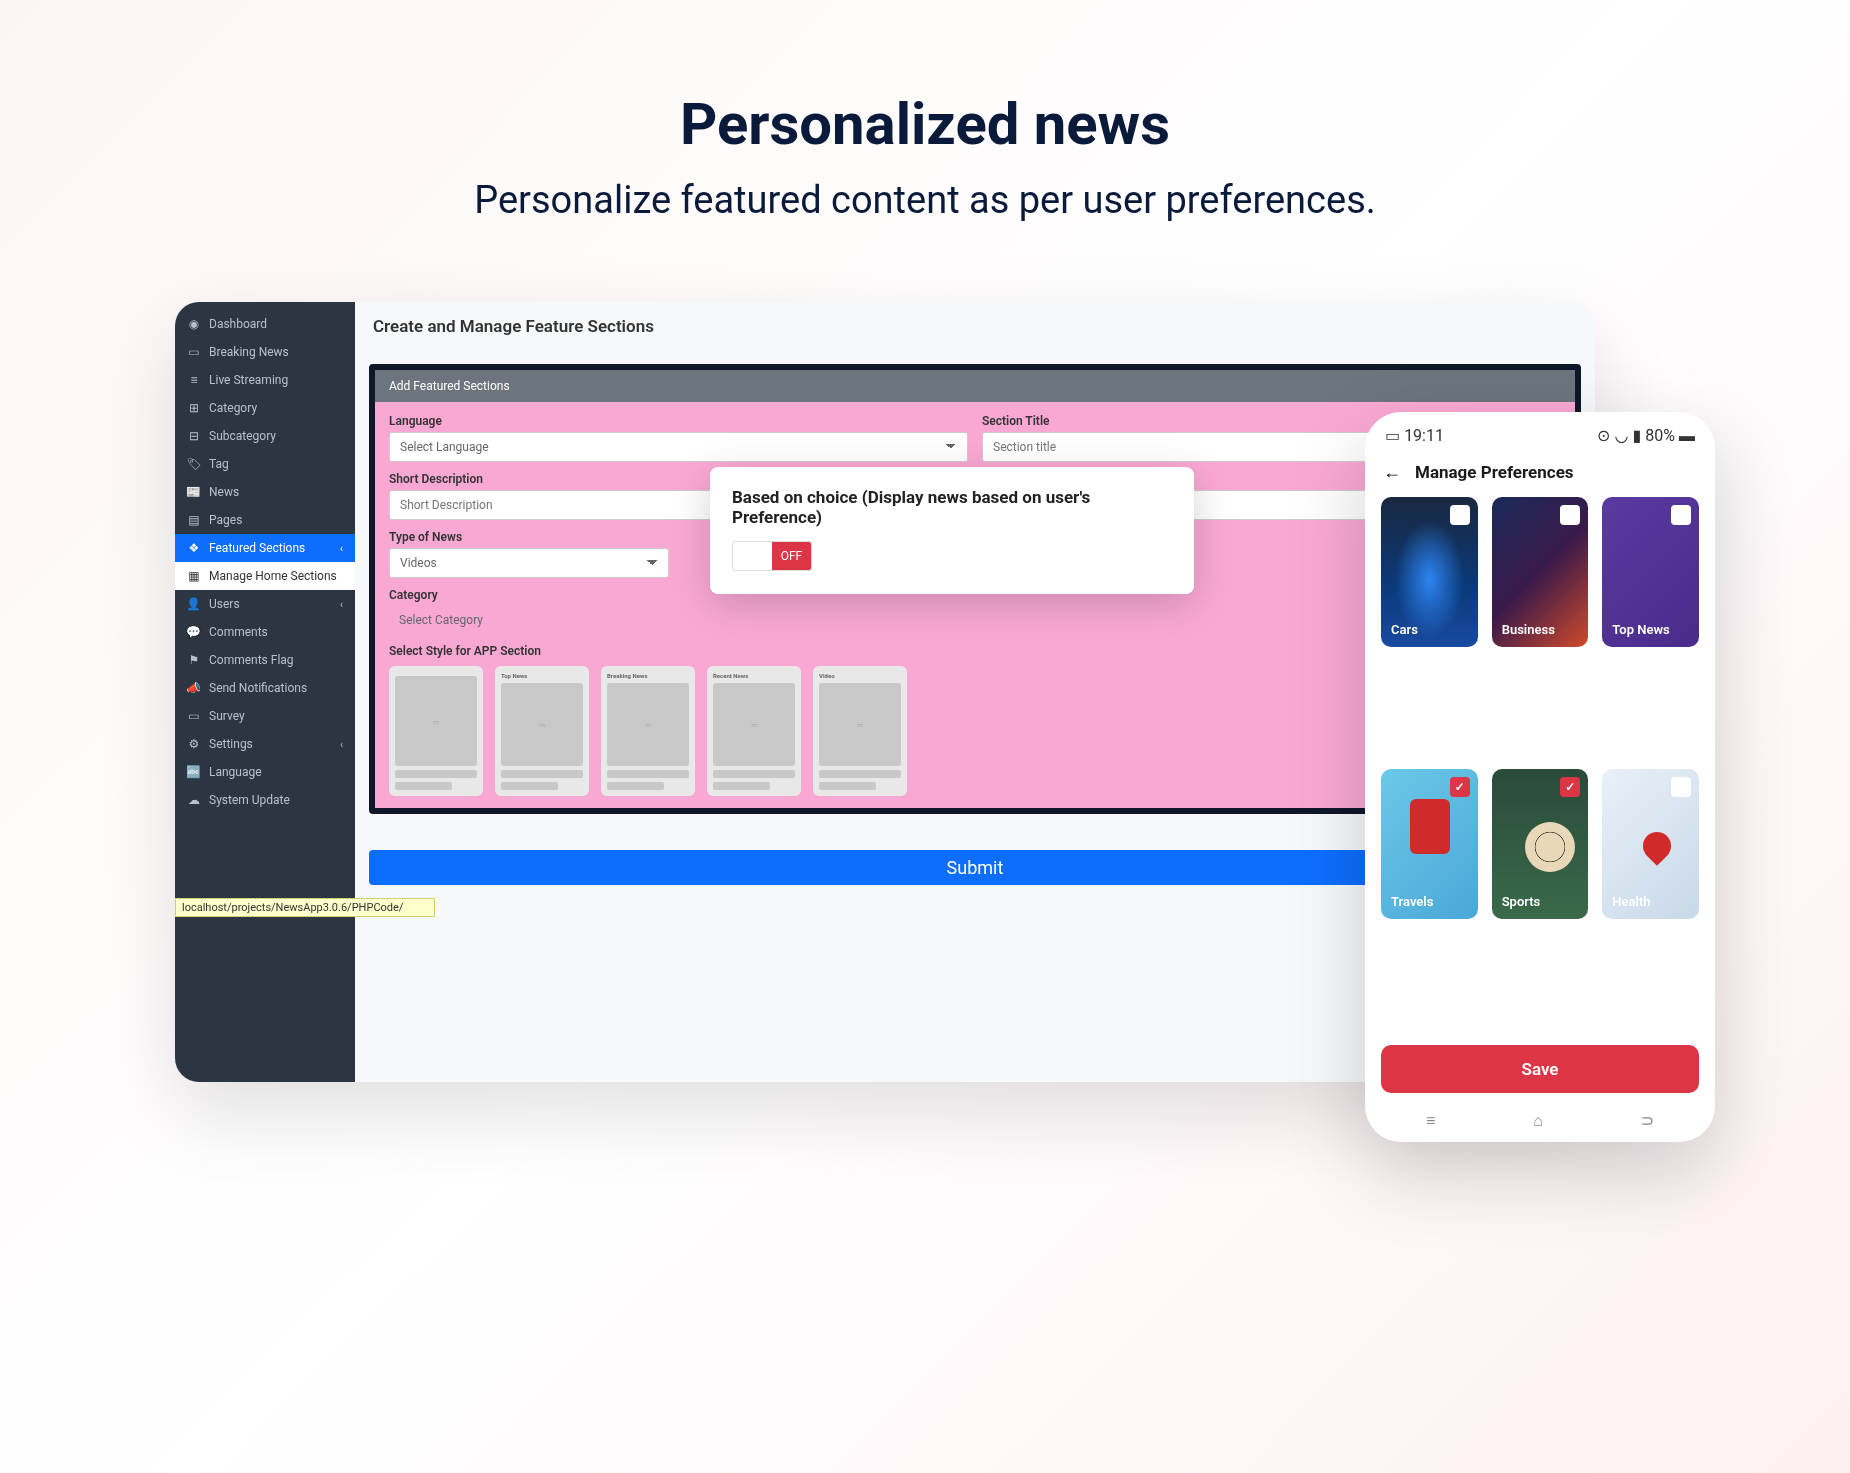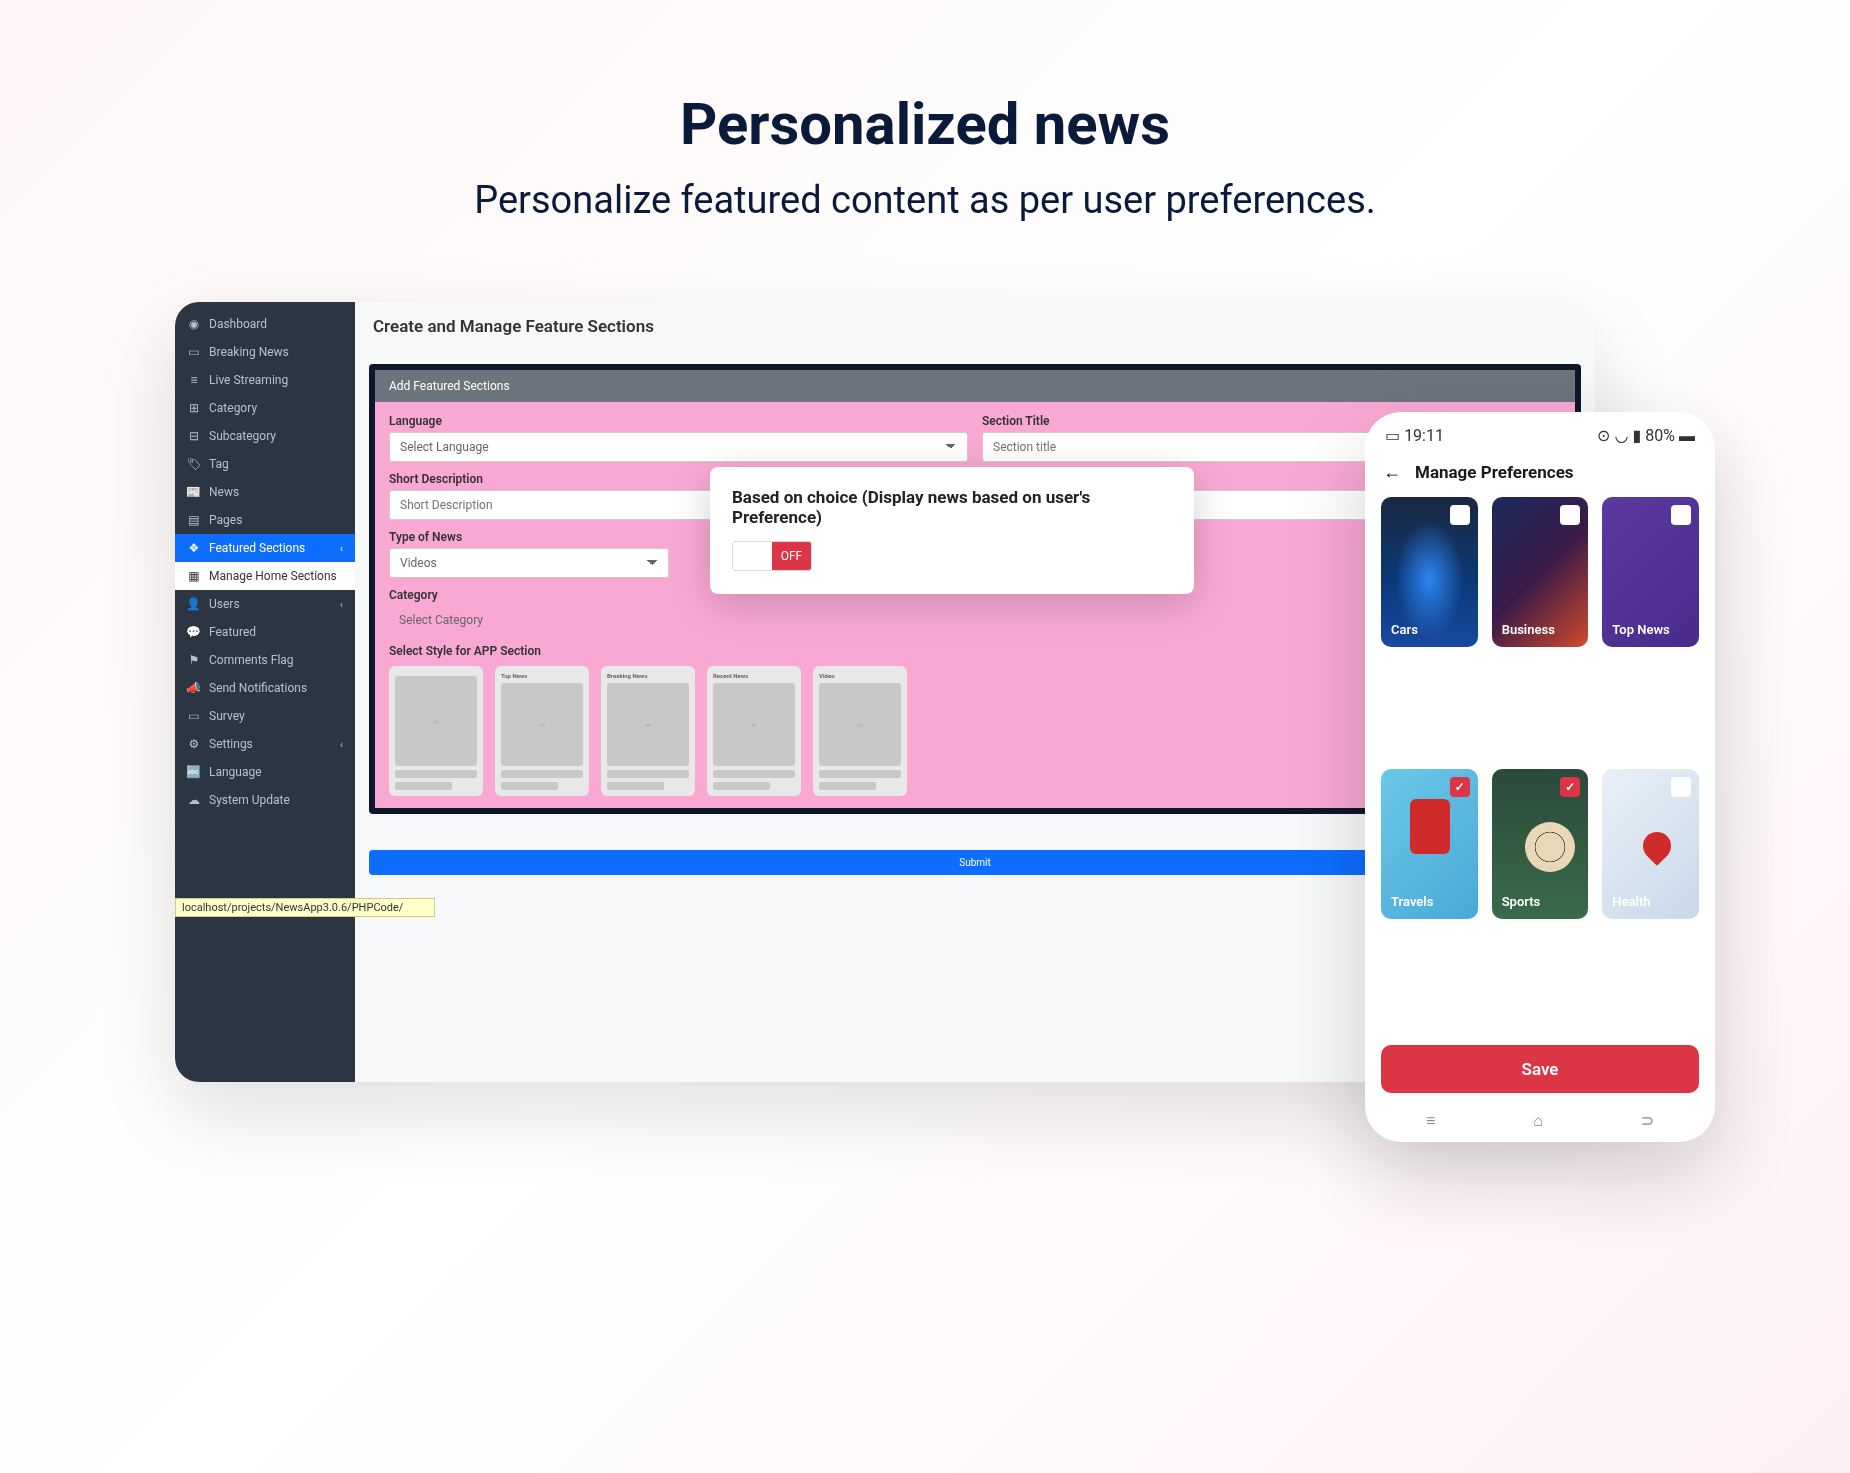--- a/index.html
+++ b/index.html
@@ -25,21 +25,21 @@
 .card-body{padding:12px 14px}
 .row{display:flex;gap:14px;margin-bottom:10px}
 .col{flex:1}
 .label{font-size:12px;font-weight:600;color:#333;margin-bottom:4px;display:block}
 .inp,.sel{width:100%;padding:7px 10px;font-size:12px;border:1px solid #ccc;border-radius:3px;color:#666;background:#fff}
 .sel{appearance:none;background-image:linear-gradient(45deg,transparent 50%,#666 50%),linear-gradient(135deg,#666 50%,transparent 50%);background-position:calc(100% - 16px) 11px,calc(100% - 11px) 11px;background-size:5px 5px;background-repeat:no-repeat}
 .styles{display:flex;gap:12px;margin-top:8px}
 .style-card{width:94px;height:130px;background:#e8e8e8;border-radius:6px;padding:6px;font-size:6px;color:#666;display:flex;flex-direction:column;gap:4px}
 .style-card .ph{background:#c8c8c8;border-radius:3px;flex:1;display:flex;align-items:center;justify-content:center;color:#999}
 .style-card .bar{height:8px;background:#c8c8c8;border-radius:2px}
-.submit{margin:20px 14px;padding:7px 24px;background:#0d6efd;color:#fff;border:none;border-radius:4px;font-size:10px;cursor:pointer}
+.submit{margin:20px 14px;padding:7px 24px;background:#0d6efd;color:#fff;border:none;border-radius:4px;font-size:18px;cursor:pointer}
 
 
 .pref-card{position:absolute;left:535px;top:165px;width:484px;background:#fff;border-radius:8px;box-shadow:0 10px 40px rgba(0,0,0,0.18);padding:20px 22px}
 .pref-card h3{font-size:17px;font-weight:700;color:#222;margin-bottom:14px}
 .toggle{display:inline-flex;width:80px;height:30px;border:1px solid #ddd;border-radius:3px;overflow:hidden}
 .toggle span{flex:1;display:flex;align-items:center;justify-content:center;font-size:12px;font-weight:400}
 .toggle .off{background:#dc3545;color:#fff}
 
 
 .phone{position:absolute;right:-40px;top:110px;width:350px;height:730px;background:#fff;border-radius:36px;box-shadow:0 30px 80px rgba(0,0,0,0.18);padding:14px 12px 10px;display:flex;flex-direction:column}
@@ -119,21 +119,21 @@
           <span class="ic">▦</span>
           <span>Manage Home Sections</span>
         </div>
         <div class="sb-item">
           <span class="ic">👤</span>
           <span>Users</span>
           <span class="sb-chev">‹</span>
         </div>
         <div class="sb-item">
           <span class="ic">💬</span>
-          <span>Featured</span>
+          <span>Comments</span>
         </div>
         <div class="sb-item">
           <span class="ic">⚑</span>
           <span>Comments Flag</span>
         </div>
         <div class="sb-item">
           <span class="ic">📣</span>
           <span>Send Notifications</span>
         </div>
         <div class="sb-item">

